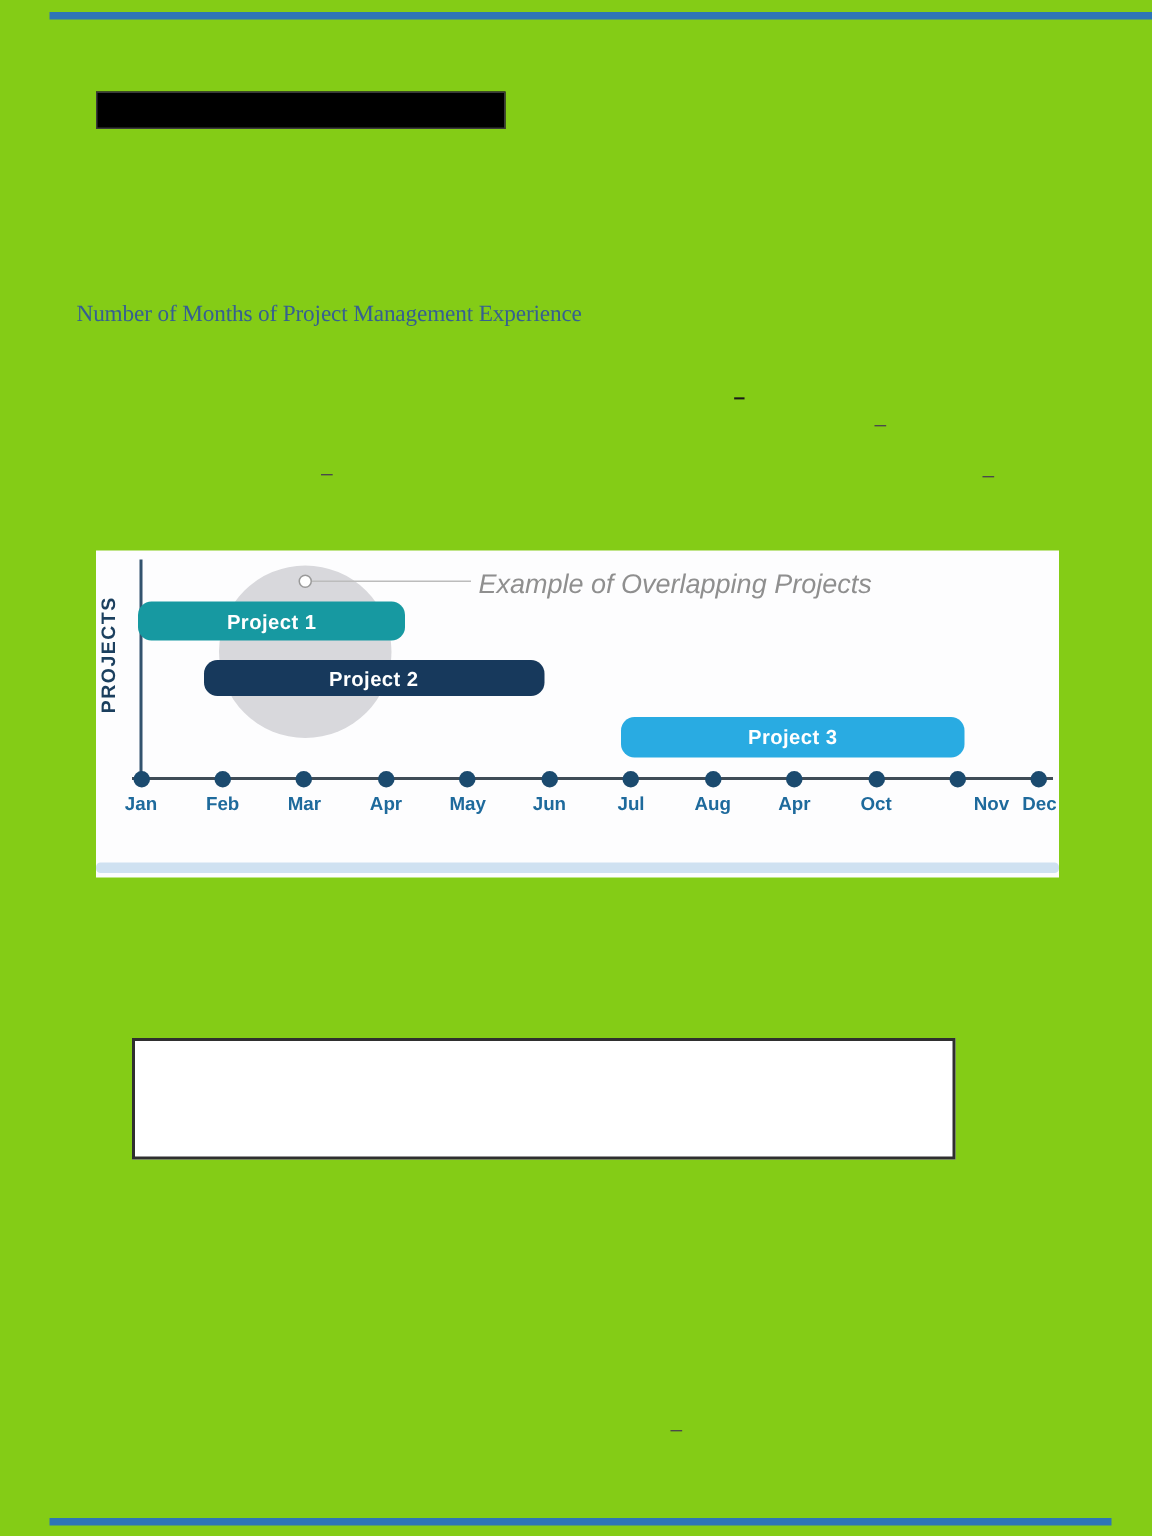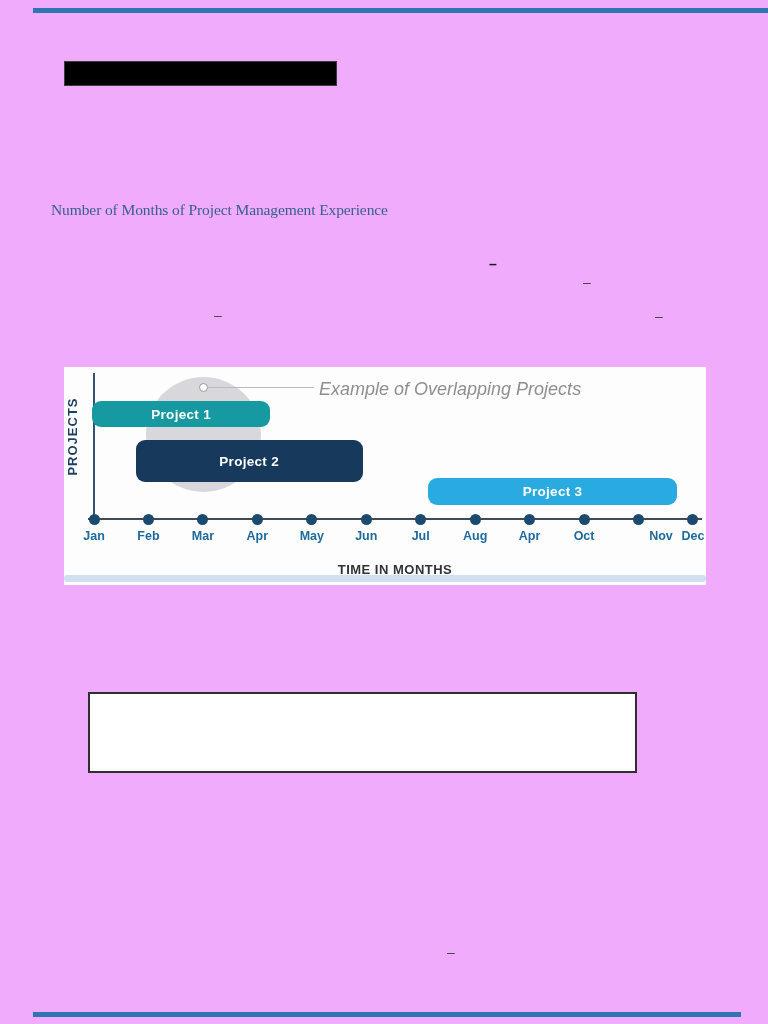--- a/index.html
+++ b/index.html
@@ -1,16 +1,16 @@
 <!DOCTYPE html>
 <html><head>
 <meta charset="utf-8">
 <style>
   html,body{margin:0;padding:0;background:#e8e8e8;}
-  .page{position:relative;width:768px;height:1024px;background:#f0abfc;overflow:hidden;
+  .page{position:relative;width:768px;height:1024px;background:#84cc16;overflow:hidden;
         font-family:"Liberation Sans",sans-serif;}
   .abs{position:absolute;}
 
   
   .rule{position:absolute;height:5px;background:#2e75b6;}
   .rule-top{left:33px;top:8px;width:735px;}
   .rule-bottom{left:33px;top:1012px;width:708px;}
 
   
   .redaction{position:absolute;left:64px;top:61px;width:273px;height:25px;
@@ -82,24 +82,24 @@
     <div class="xaxis"></div>
 
     <div class="ann-ring"></div>
     <div class="ann-line"></div>
     <div class="ann-text">Example of Overlapping Projects</div>
 
     <div id="bars">
         <div class="bar" style="left: 28px; width: 178.24px; top: 34px; height: 26px; background: rgb(23, 153, 161);">
           <span>Project 1</span>
         </div>
-        <div class="bar" style="left: 71.56px; width: 227.245px; top: 73px; height: 42px; background: rgb(23, 57, 92);">
+        <div class="bar" style="left: 71.56px; width: 227.245px; top: 73px; height: 24px; background: rgb(23, 57, 92);">
           <span>Project 2</span>
         </div>
-        <div class="bar" style="left: 364px; width: 249px; top: 111px; height: 27px; background: rgb(41, 171, 226);">
+        <div class="bar" style="left: 350px; width: 229px; top: 111px; height: 27px; background: rgb(41, 171, 226);">
           <span>Project 3</span>
         </div>
       </div>
     <div id="axis-items">
         <div class="dot" style="left: 24.5px; top: 146.5px;"></div>
         <div class="month" style="left: 30px;">Jan</div>
         <div class="dot" style="left: 78.95px; top: 146.5px;"></div>
         <div class="month" style="left: 84.45px;">Feb</div>
         <div class="dot" style="left: 133.4px; top: 146.5px;"></div>
         <div class="month" style="left: 138.9px;">Mar</div>
@@ -116,21 +116,20 @@
         <div class="dot" style="left: 460.1px; top: 146.5px;"></div>
         <div class="month" style="left: 465.6px;">Apr</div>
         <div class="dot" style="left: 514.55px; top: 146.5px;"></div>
         <div class="month" style="left: 520.05px;">Oct</div>
         <div class="dot" style="left: 569px; top: 146.5px;"></div>
         <div class="month" style="left: 597px;">Nov</div>
         <div class="dot" style="left: 623.45px; top: 146.5px;"></div>
         <div class="month" style="left: 628.95px;">Dec</div>
       </div>
 
-    <div class="xtitle">TIME IN MONTHS</div>
     <div class="footer-strip"></div>
   </div>
 
 
   <div class="empty-box"></div>
 
   <span class="dash abs" style="left:447px;top:950px;">–</span>
 
   <div class="rule rule-bottom"></div>
 

